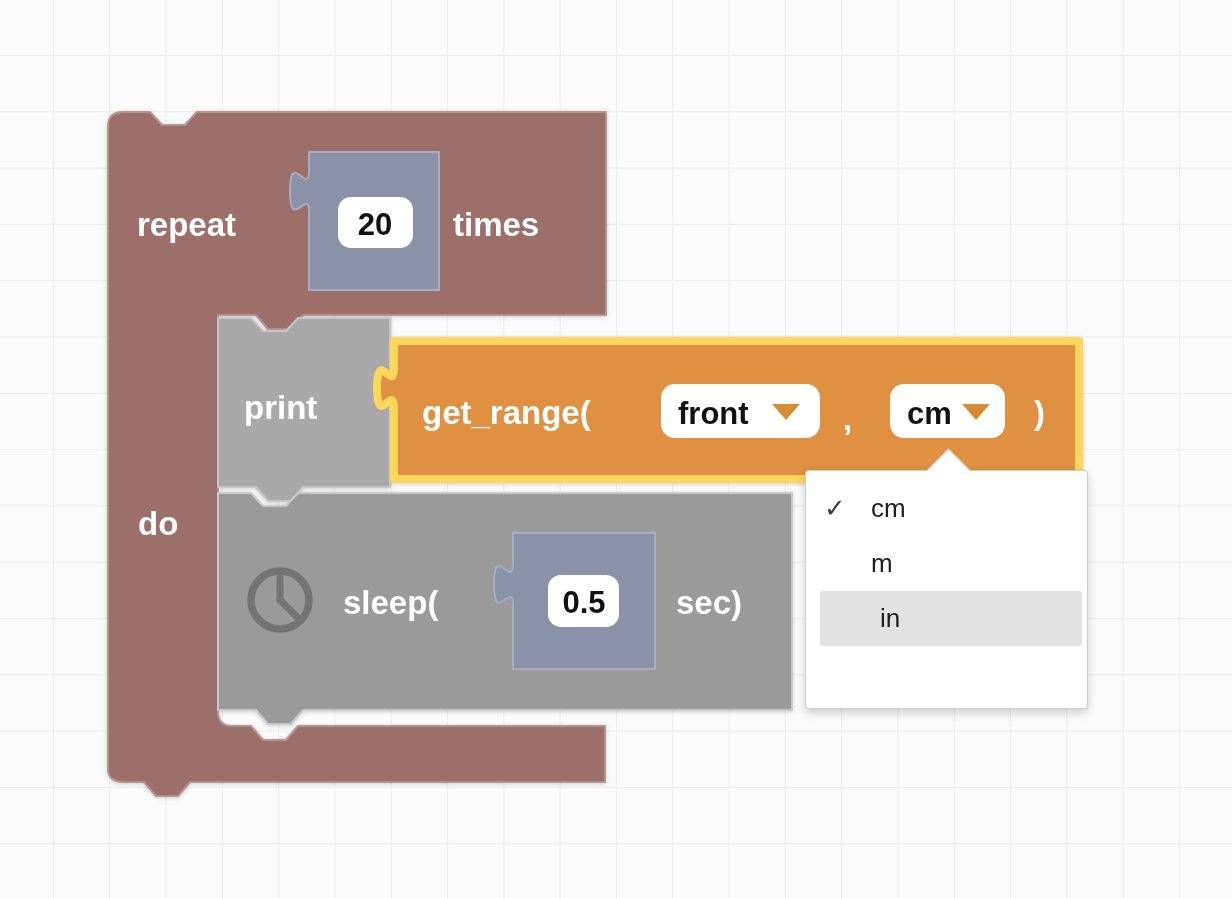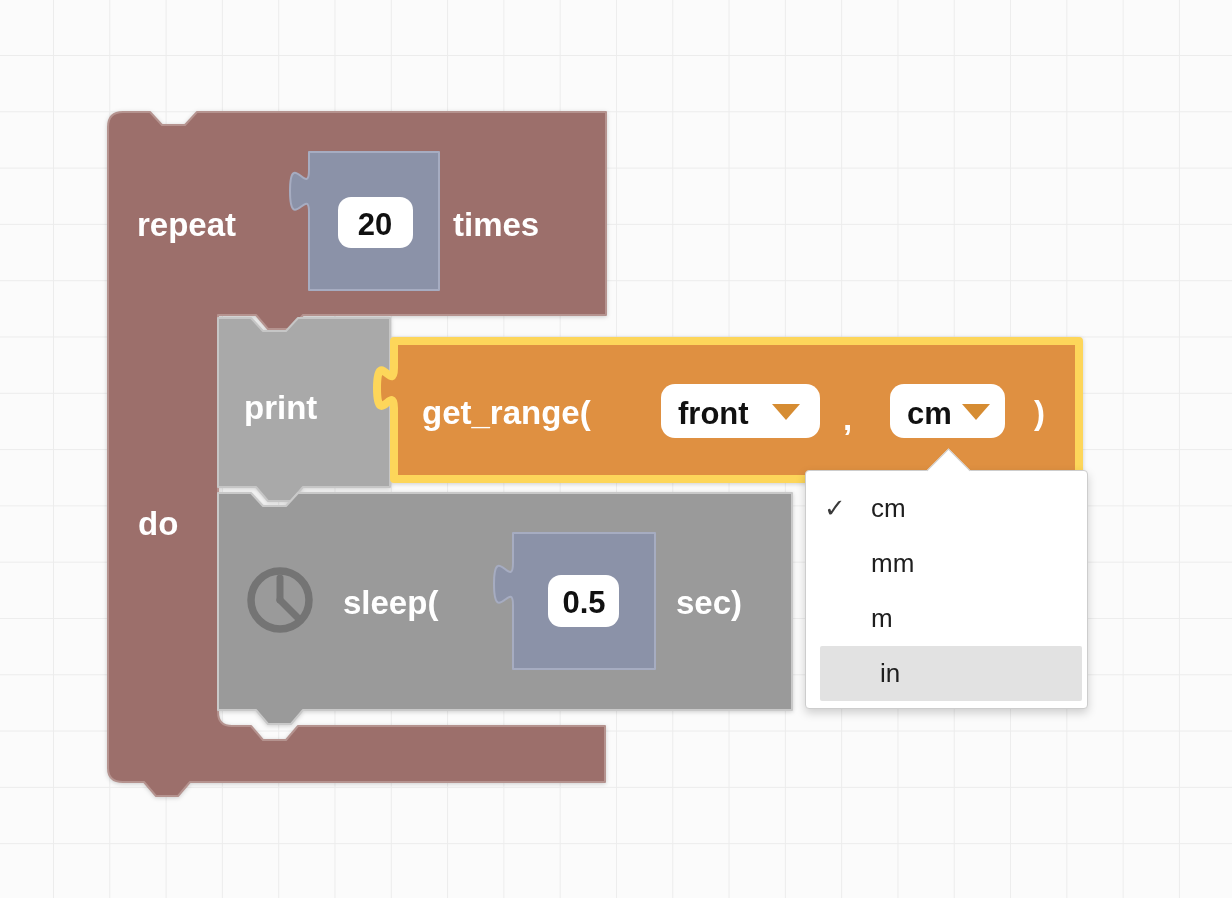--- a/index.html
+++ b/index.html
@@ -100,24 +100,20 @@
 
 <div class="menu-panel">
   <div class="menu-arrow"></div>
   <div class="menu-list">
     <div class="menu-item">
       <span class="menu-check">✓</span>
       <span class="menu-label">cm</span>
     </div>
     <div class="menu-item">
       <span class="menu-check"></span>
-      <span class="menu-label">mm</span>
-    </div>
-    <div class="menu-item">
-      <span class="menu-check"></span>
       <span class="menu-label">m</span>
     </div>
     <div class="menu-item highlighted">
       <span class="menu-check"></span>
       <span class="menu-label">in</span>
     </div>
   </div>
 </div>
 
 </body></html>

